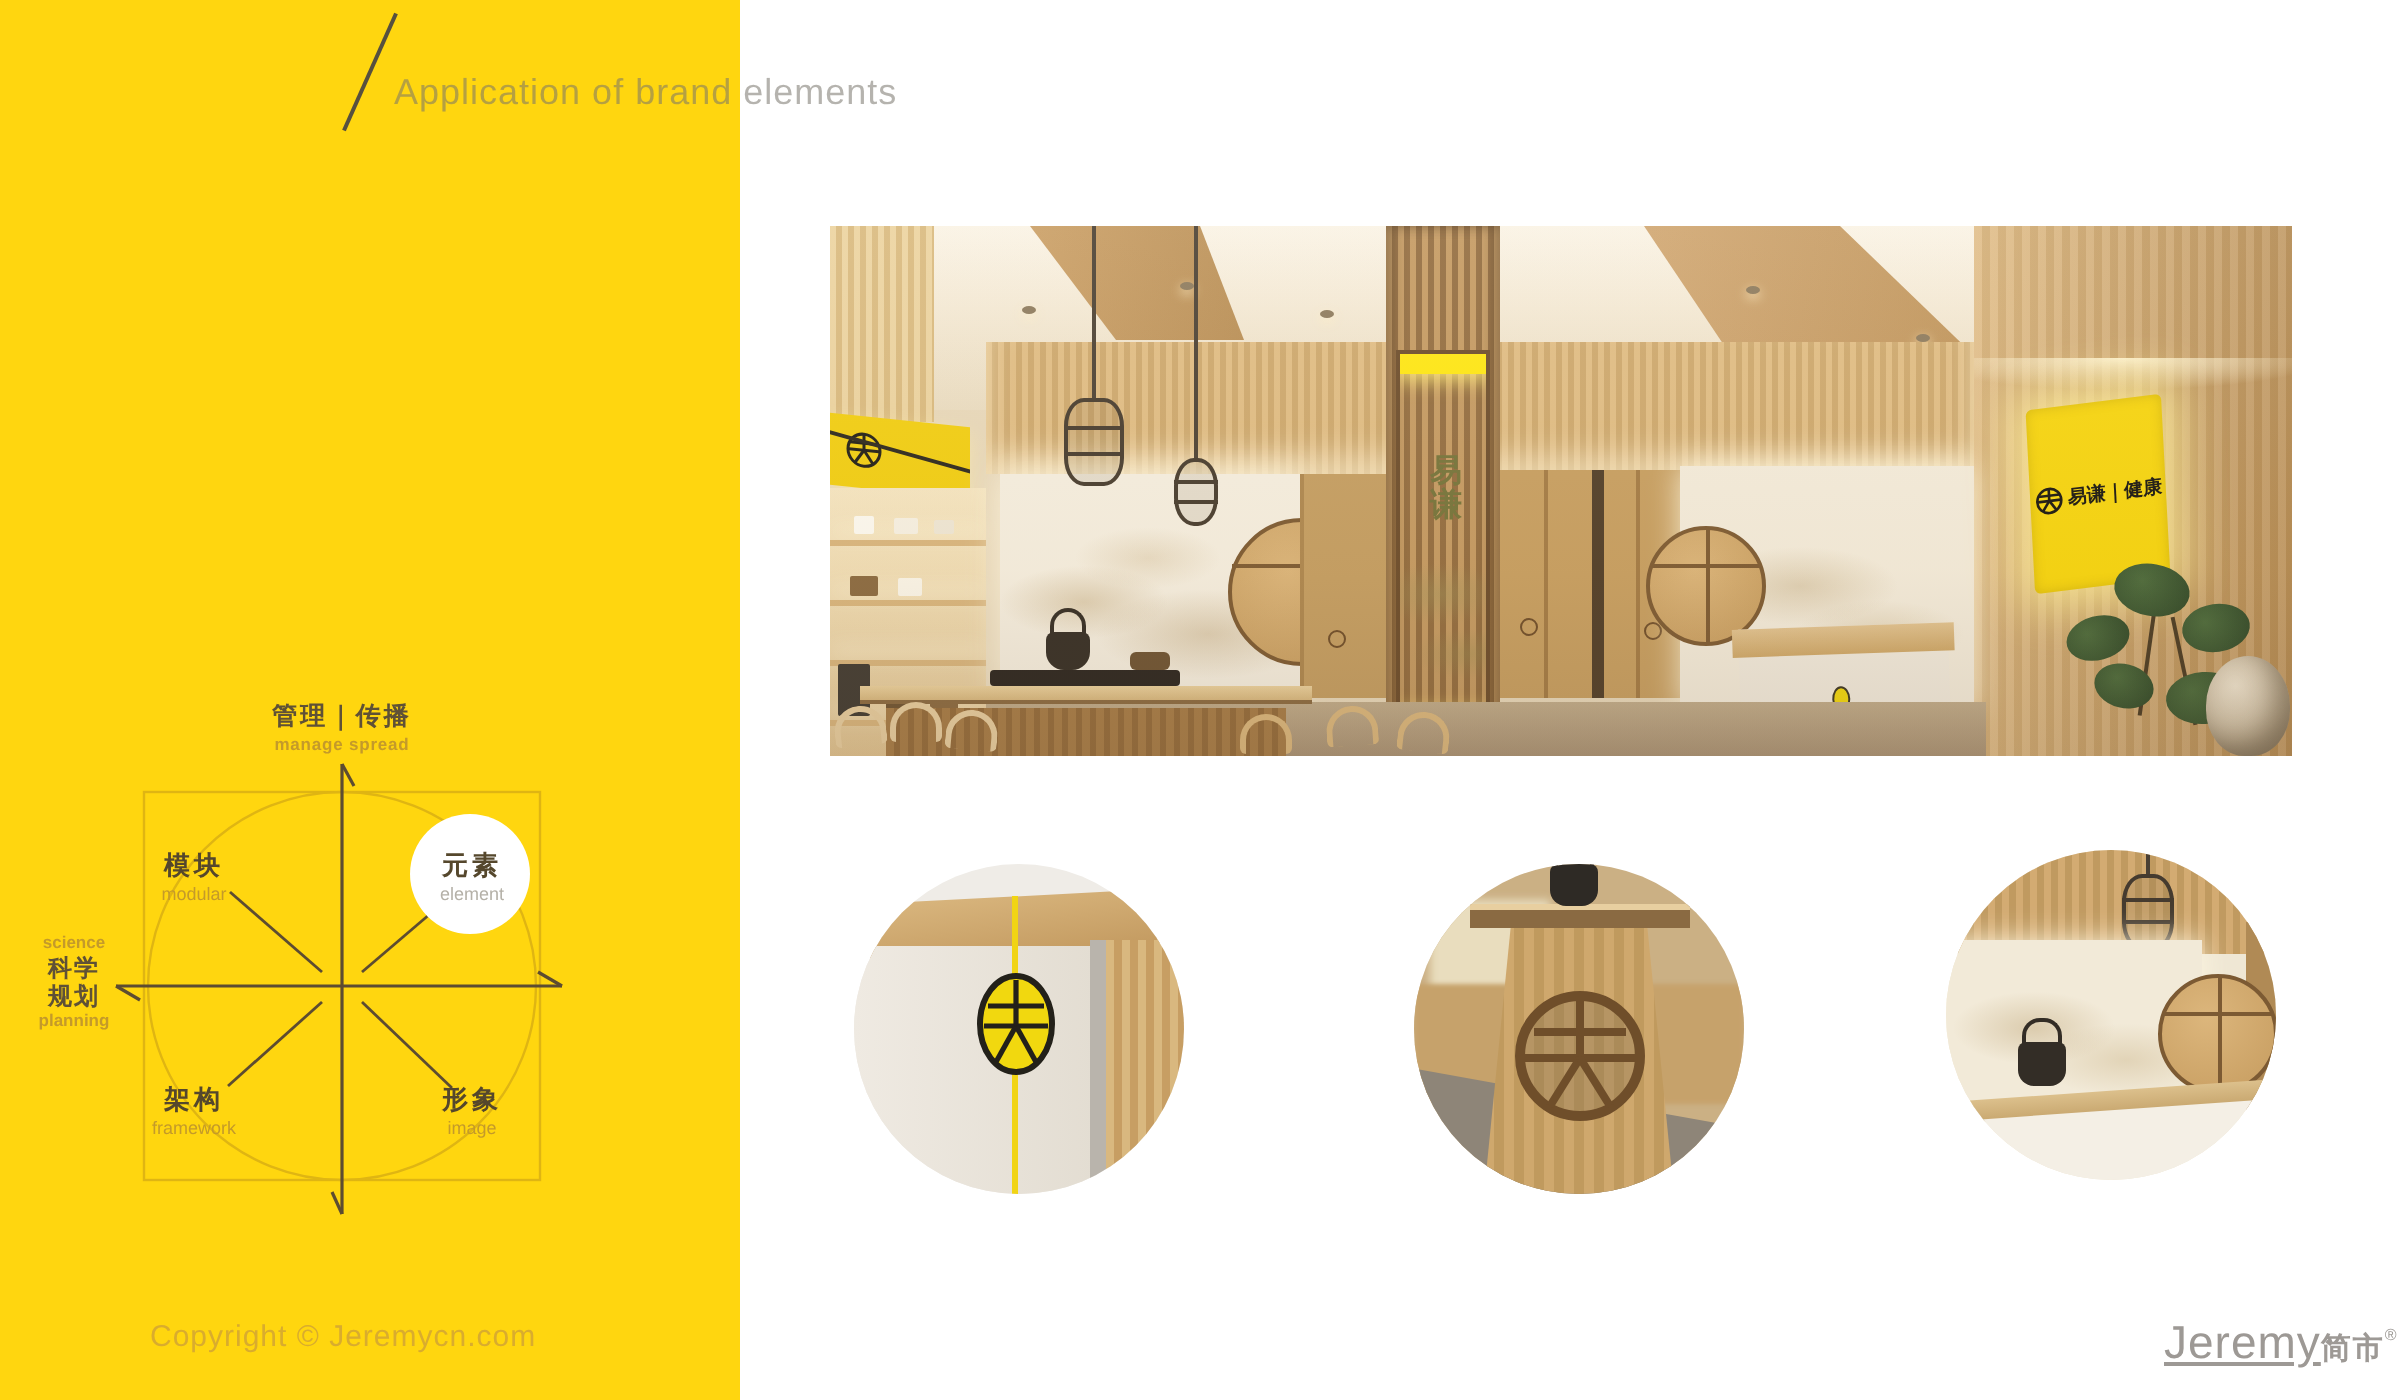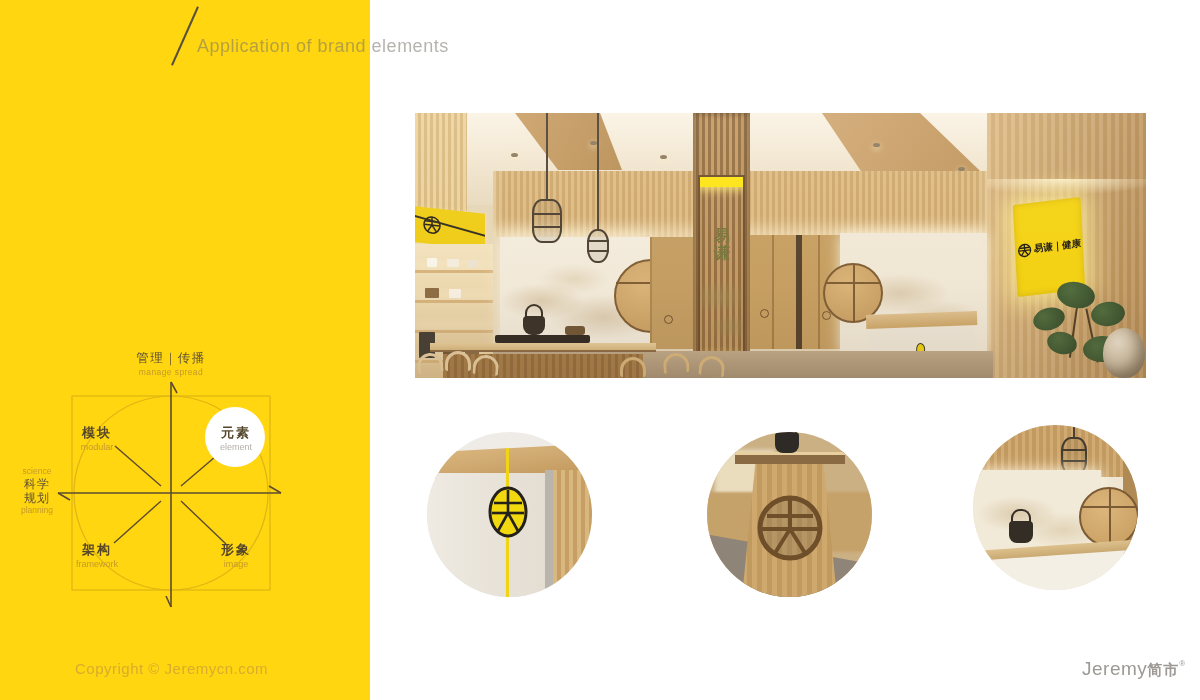--- a/index.html
+++ b/index.html
@@ -14,40 +14,40 @@
   
   #title-zh { left:52px; top:27px; font-size:26px; letter-spacing:3px; color:#57503F; font-weight:400; }
   #title-slash { left:184px; top:4px; width:2px; height:64px; background:#57503F; transform:rotate(24deg); }
   #title-en { left:197px; top:36px; font-size:18px; font-weight:300; letter-spacing:.5px; color:rgba(120,116,108,.55); }
 
   
   #diagram { left:0; top:340px; width:340px; height:320px; }
   #diagram svg { position:absolute; left:0; top:0; }
   .dg-zh { font-size:12.5px; color:#5F5136; letter-spacing:1.5px; }
   .dg-en { font-size:8.5px; color:#C49A2A; letter-spacing:.4px; }
-  .dg-block { position:absolute; text-align:center; line-height:1.25; }
+  .dg-block { position:absolute; text-align:center; line-height:1.25;font-weight:bold; }
   .q-zh { font-size:13px; font-weight:bold; color:#55472C; letter-spacing:2px; }
   .q-en { font-size:9px; color:#C49A2A; }
   .q-en.on-white { color:#B5B1A8; }
   #dg-left  { left:7px;  top:126px; width:60px; }
   #dg-right { left:283px; top:126px; width:70px; text-align:left; }
   #dg-top    { left:101px; top:11px;  width:140px; }
   #dg-bottom { left:101px; top:270px; width:140px; }
   .dg-side-zh { font-size:12px; color:#5F5136; letter-spacing:1px; line-height:14px; }
   .dg-side-en { font-size:8.5px; color:#C49A2A; line-height:11px; }
   .quad { position:absolute; width:80px; text-align:center; }
   #q-modular   { left:57px;  top:84px; }
   #q-element   { left:196px; top:84px; }
   #q-framework { left:57px;  top:201px;text-align:center; }
   #q-image     { left:196px; top:201px; }
 
   
   #copyright { left:75px; top:660px; font-size:15px; letter-spacing:.5px; color:#D9AC2E; }
   #jeremy-logo { left:1082px; top:658px; color:#9D9995; }
-  #jeremy-logo .jl-en { font-size:19px; font-weight:500; letter-spacing:.5px; }
+  #jeremy-logo .jl-en { font-size:23px; font-weight:500; letter-spacing:.5px;text-decoration:underline; }
   #jeremy-logo .jl-zh { font-size:15px; font-weight:bold; letter-spacing:1px; }
   #jeremy-logo .jl-reg { font-size:8px; vertical-align:9px; }
 
   
   #photo { left:415px; top:113px; width:731px; height:265px; overflow:hidden; background:#E8D9BD; }
   .ph-ceiling { left:0; top:0; width:731px; height:92px;
     background:linear-gradient(180deg,#FAF4E8 0%,#F4EAD7 45%,#EADDC3 100%); }
   .ph-beam-left { left:85px; top:0; width:130px; height:57px;
     clip-path:polygon(15px 0,100px 0,122px 57px,58px 57px);
     background:linear-gradient(100deg,#CDA26A,#B78D55); }

